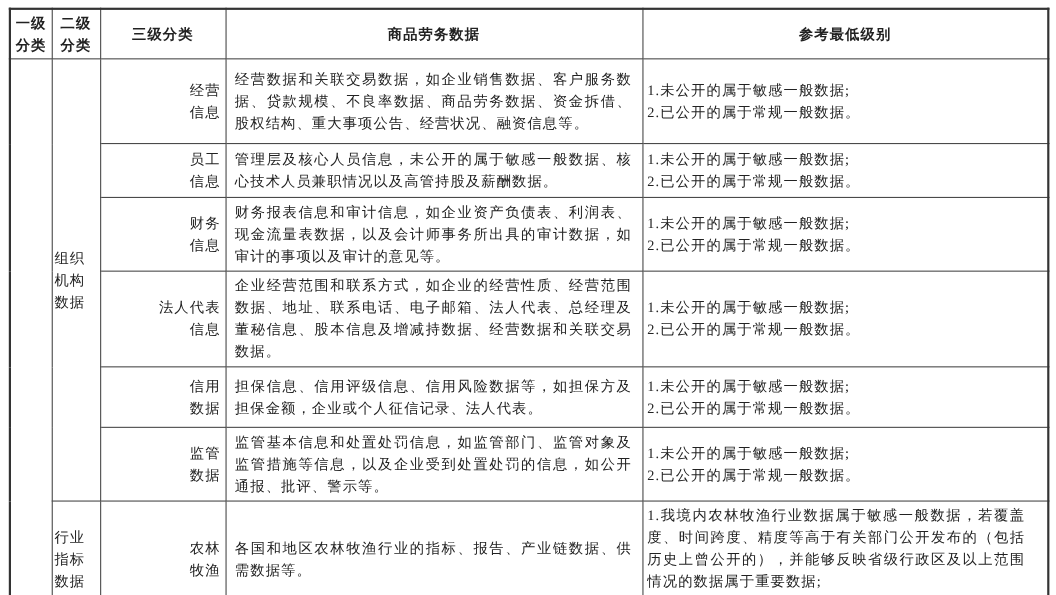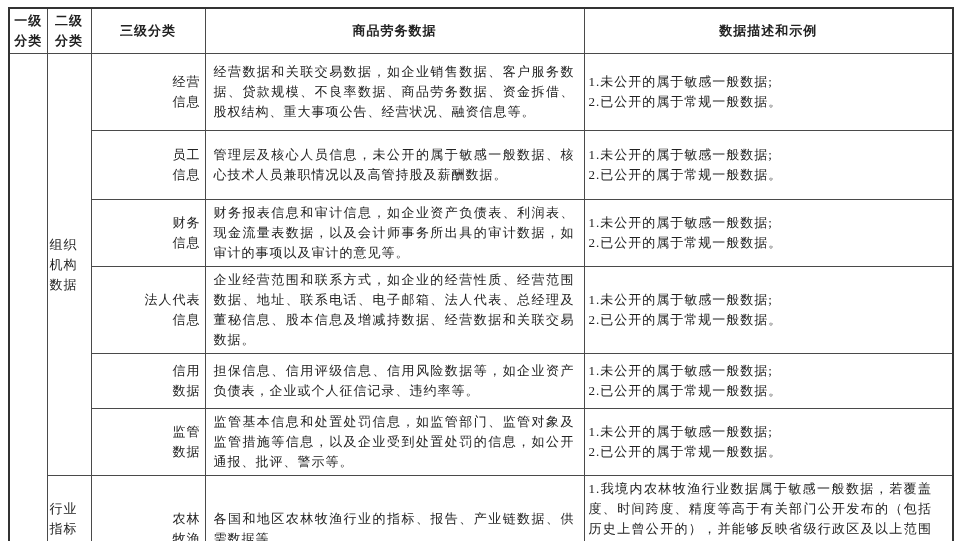--- a/index.html
+++ b/index.html
@@ -59,21 +59,21 @@
     text-align: justify;
     padding: 3px 9px 3px 8px;
   }
   td.c-ref {
     text-align: justify;
     white-space: pre-line;
     padding: 3px 20px 3px 4px;
   }
   tr.h-head { height: 35px; }
   tr.h-r1 { height: 77px; }
-  tr.h-r2 { height: 69px; }
+  tr.h-r2 { height: 49px; }
   tr.h-r3 { height: 66px; }
   tr.h-r4 { height: 75px; }
   tr.h-r5 { height: 55px; }
   tr.h-r6 { height: 67px; }
   tr.h-r7 { height: 100px; }
 </style>
 </head>
 <body>
 
 <div class="table-wrap">
@@ -86,21 +86,21 @@
       <col style="width:369px">
     </colgroup>
     <thead>
       <tr class="h-head">
         <th class="hdr">一级
 分类</th>
         <th class="hdr">二级
 分类</th>
         <th class="hdr">三级分类</th>
         <th class="hdr">商品劳务数据</th>
-        <th class="hdr">数据描述和示例</th>
+        <th class="hdr">参考最低级别</th>
       </tr>
     </thead>
     <tbody>
       <tr class="h-r1">
         <td class="c-level1" rowspan="7"></td>
         <td class="c-level2" rowspan="6">组织
 机构
 数据</td>
         <td class="c-level3">经营
 信息</td>
@@ -125,21 +125,21 @@
       <tr class="h-r4">
         <td class="c-level3">法人代表
 信息</td>
         <td class="c-desc">企业经营范围和联系方式，如企业的经营性质、经营范围数据、地址、联系电话、电子邮箱、法人代表、总经理及董秘信息、股本信息及增减持数据、经营数据和关联交易数据。</td>
         <td class="c-ref">1.未公开的属于敏感一般数据;
 2.已公开的属于常规一般数据。</td>
       </tr>
       <tr class="h-r5">
         <td class="c-level3">信用
 数据</td>
-        <td class="c-desc">担保信息、信用评级信息、信用风险数据等，如企业资产负债表，企业或个人征信记录、违约率等。</td>
+        <td class="c-desc">担保信息、信用评级信息、信用风险数据等，如担保方及担保金额，企业或个人征信记录、法人代表。</td>
         <td class="c-ref">1.未公开的属于敏感一般数据;
 2.已公开的属于常规一般数据。</td>
       </tr>
       <tr class="h-r6">
         <td class="c-level3">监管
 数据</td>
         <td class="c-desc">监管基本信息和处置处罚信息，如监管部门、监管对象及监管措施等信息，以及企业受到处置处罚的信息，如公开通报、批评、警示等。</td>
         <td class="c-ref">1.未公开的属于敏感一般数据;
 2.已公开的属于常规一般数据。</td>
       </tr>

